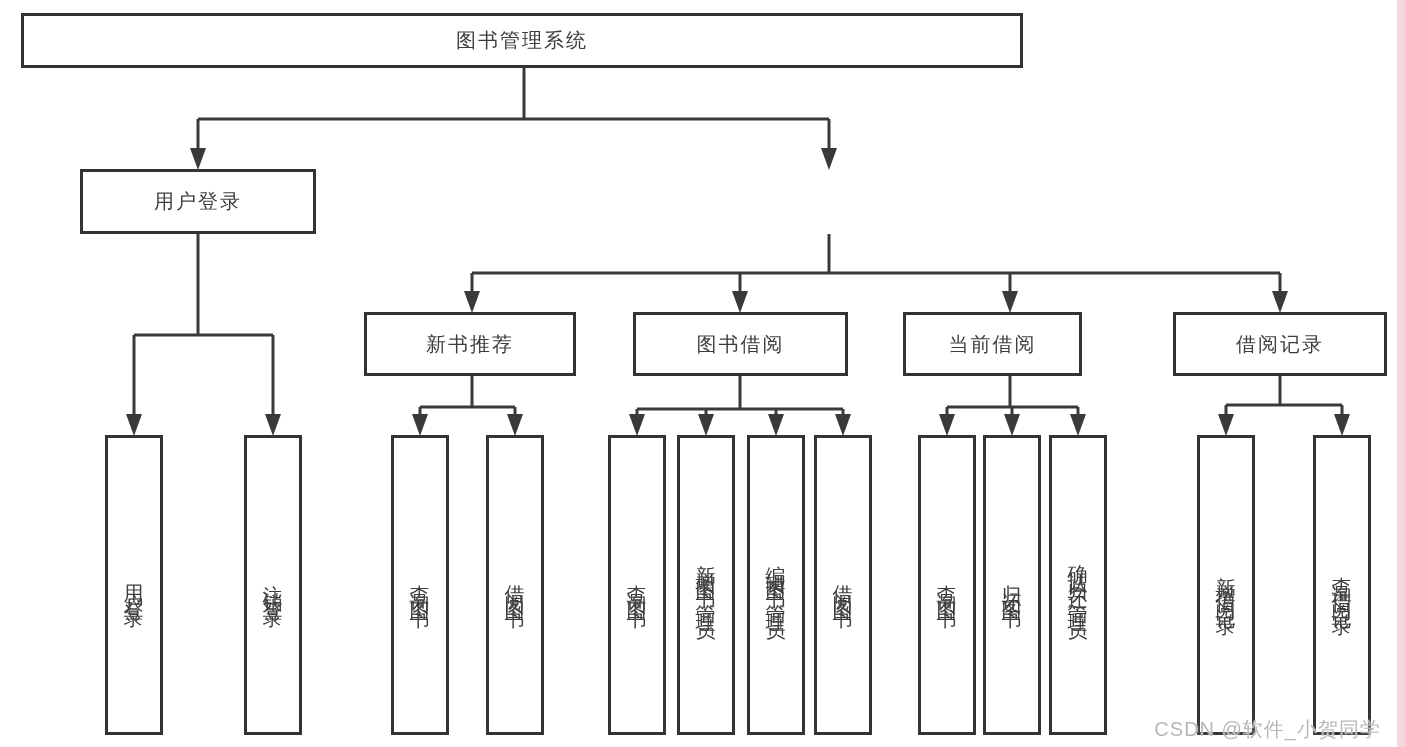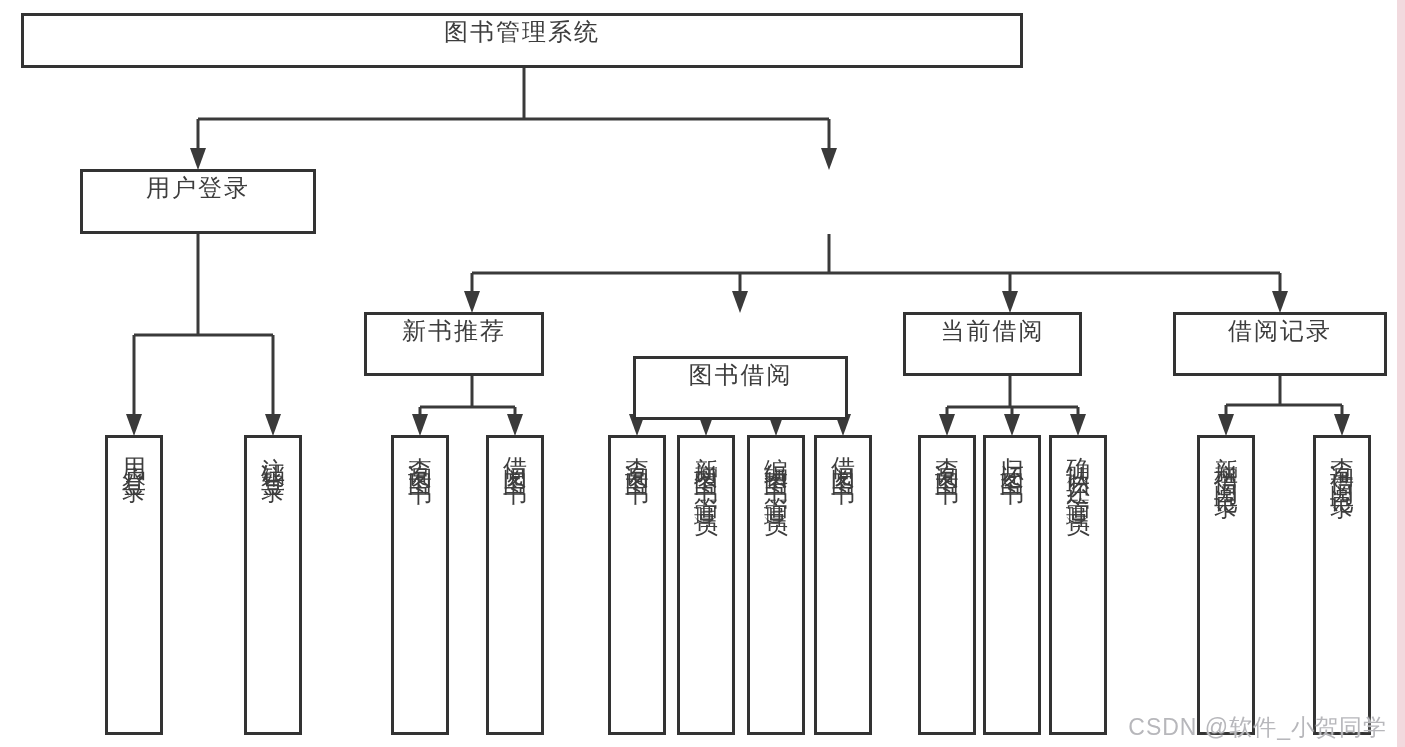--- a/index.html
+++ b/index.html
@@ -22,62 +22,62 @@
   svg.connectors { position: absolute; left: 0; top: 0; }
   svg.connectors .ln { stroke: var(--line); stroke-width: 3; fill: none; }
   svg.connectors .ah { fill: var(--line); stroke: none; }
 
   .node {
     position: absolute;
     box-sizing: border-box;
     border: 3px solid var(--box-border);
     background: #fff;
     display: flex;
-    align-items: flex-start;
+    align-items: center;
     justify-content: center;
     color: var(--text);
-    font-size: 24px;
+    font-size: 20px;
     letter-spacing: 2px;
   }
   .node.leaf { letter-spacing: 0; }
   .node.leaf .vtxt {
     writing-mode: vertical-rl;
     text-orientation: mixed;
     letter-spacing: 8px;
     line-height: 1;
     white-space: nowrap;
   }
 
   
   .n-root  { left: 21px;  top: 13px;  width: 1002px; height: 55px; }
   .n-ul    { left: 80px;  top: 169px; width: 236px;  height: 65px; }
   .n-bm    { left: 711px; top: 169px; width: 236px;  height: 65px; }
-  .n-l3a   { left: 364px; top: 312px; width: 180px;  height: 64px; }
-  .n-l3b   { left: 633px; top: 312px; width: 215px;  height: 64px; margin-top: 44px; }
+  .n-l3a   { left: 364px; top: 312px; width: 212px;  height: 64px; }
+  .n-l3b   { left: 633px; top: 312px; width: 215px;  height: 64px; }
   .n-l3c   { left: 903px; top: 312px; width: 179px;  height: 64px; }
   .n-l3d   { left: 1173px;top: 312px; width: 214px;  height: 64px; }
   .leaf    { top: 435px; width: 58px; height: 300px; }
   .lf-0  { left: 105px; }
   .lf-1  { left: 244px; }
   .lf-2  { left: 391px; }
   .lf-3  { left: 486px; }
   .lf-4  { left: 608px; }
   .lf-5  { left: 677px; }
   .lf-6  { left: 747px; }
   .lf-7  { left: 814px; }
   .lf-8  { left: 918px; }
   .lf-9  { left: 983px; }
   .lf-10 { left: 1049px; }
   .lf-11 { left: 1197px; }
   .lf-12 { left: 1313px; }
 
   .watermark {
     position: absolute;
-    right: 18px; bottom: 4px;
-    font-size: 23px;
+    right: 24px; bottom: 4px;
+    font-size: 20px;
     color: var(--watermark);
     letter-spacing: 1px;
     text-shadow: 0 0 2px #ffffff;
     white-space: nowrap;
   }
   .edge-strip {
     position: absolute;
     right: 0; top: 0; bottom: 0;
     width: 8px;
     background: var(--edge-strip);

